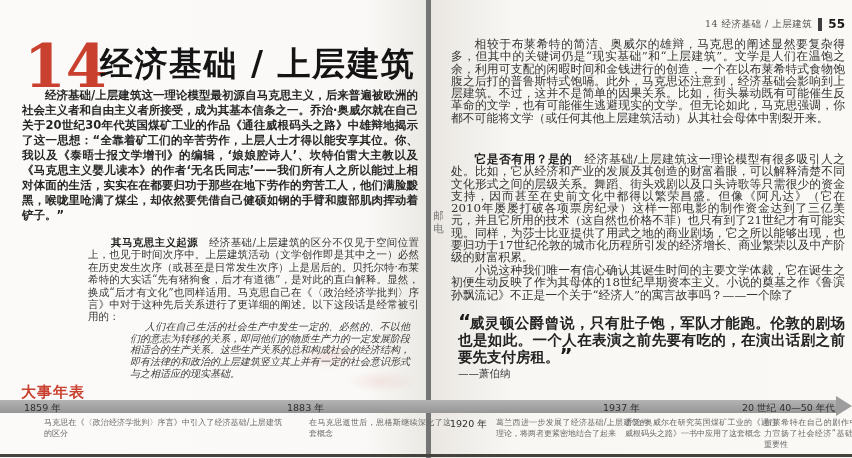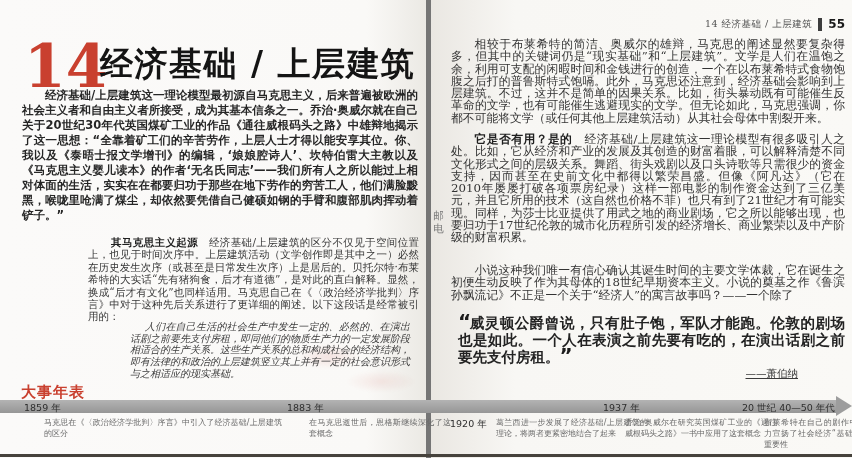--- a/index.html
+++ b/index.html
@@ -31,29 +31,29 @@
   .section{position:absolute;left:88px;top:236px;width:331px;font-family:"DejaVu Serif",serif;
     font-size:10.5px;line-height:12.4px;color:#363636;text-align:justify;text-indent:2.2em;}
   .section-head{font-weight:bold;color:#1f1f1f;}
 
   .bquote{position:absolute;left:130px;top:321px;width:280px;font-family:"DejaVu Serif",serif;
     font-style:italic;font-size:10px;line-height:11.7px;color:#3c3c3c;text-align:justify;text-indent:1.5em;}
 
   .rcol-p{position:absolute;left:451px;width:394px;font-family:"DejaVu Serif",serif;
     font-size:11.8px;line-height:12.3px;color:#333;text-align:justify;text-indent:2em;}
   .p1{top:38px;}
-  .p2{top:133px;}
+  .p2{top:153px;}
   .p3{top:264px;}
   .para-head{font-weight:bold;color:#1f1f1f;}
 
   .pull-quote{position:absolute;left:458px;top:315px;width:387px;font-weight:700;
     font-size:14.5px;line-height:17px;color:#222;text-align:justify;}
   .pq-mark{font-size:20px;line-height:10px;color:#1c1c1c;letter-spacing:-2px;}
-  .pull-quote-attr{position:absolute;left:458px;top:367px;width:387px;text-align:right;
-    padding-right:47px;box-sizing:border-box;font-size:10.5px;color:#3a3a3a;text-decoration:underline;}
+  .pull-quote-attr{position:absolute;left:458px;top:367px;width:387px;
+    padding-right:47px;box-sizing:border-box;font-size:10.5px;color:#3a3a3a;}
 
   .gutter-stamp{position:absolute;left:432px;top:201px;writing-mode:vertical-rl;
     font-family:"DejaVu Serif",serif;font-size:10.5px;letter-spacing:13px;color:#777;}
 
   .timeline-title{position:absolute;left:21px;top:383px;font-weight:800;font-size:15px;
     letter-spacing:1px;color:#c9402f;}
   .band{position:absolute;left:0;top:400px;width:838px;height:13px;
     background:linear-gradient(to bottom,#b3b3b3,#969696);}
   .band-arrow{position:absolute;left:836px;top:396px;width:0;height:0;
     border-left:16px solid #9d9d9d;border-top:10.5px solid transparent;border-bottom:10.5px solid transparent;}
@@ -84,21 +84,21 @@
   <span class="header-page">55</span>
 </div>
 
 <div class="chapter-number">14</div>
 <div class="chapter-title">经济基础 / 上层建筑</div>
 
 <div class="intro">经济基础/上层建筑这一理论模型最初源自马克思主义，后来普遍被欧洲的社会主义者和自由主义者所接受，成为其基本信条之一。乔治·奥威尔就在自己关于20世纪30年代英国煤矿工业的作品《通往威根码头之路》中雄辩地揭示了这一思想：“全靠着矿工们的辛苦劳作，上层人士才得以能安享其位。你、我以及《泰晤士报文学增刊》的编辑，‘娘娘腔诗人’、坎特伯雷大主教以及《马克思主义婴儿读本》的作者‘无名氏同志’——我们所有人之所以能过上相对体面的生活，实实在在都要归功于那些在地下劳作的穷苦工人，他们满脸黢黑，喉咙里呛满了煤尘，却依然要凭借自己健硕如钢的手臂和腹部肌肉挥动着铲子。”</div>
 
 <div class="section"><span class="section-head">其马克思主义起源</span> <span>经济基础/上层建筑的区分不仅见于空间位置上，也见于时间次序中。上层建筑活动（文学创作即是其中之一）必然在历史发生次序（或甚至是日常发生次序）上是居后的。贝托尔特·布莱希特的大实话“先有猪狗食，后才有道德”，是对此的直白解释。显然，换成“后才有文化”也同样适用。马克思自己在《〈政治经济学批判〉序言》中对于这种先后关系进行了更详细的阐述。以下这段话是经常被引用的：</span></div>
 
-<div class="bquote">人们在自己生活的社会生产中发生一定的、必然的、在演出话剧之前要先支付房租，即同他们的物质生产力的一定发展阶段相适合的生产关系。这些生产关系的总和构成社会的经济结构，即有法律的和政治的上层建筑竖立其上并有一定的社会意识形式与之相适应的现实基础。</div>
+<div class="bquote">人们在自己生活的社会生产中发生一定的、必然的、不以他们的意志为转移的关系，即同他们的物质生产力的一定发展阶段相适合的生产关系。这些生产关系的总和构成社会的经济结构，即有法律的和政治的上层建筑竖立其上并有一定的社会意识形式与之相适应的现实基础。</div>
 
 <div class="rcol-p p1">相较于布莱希特的简洁、奥威尔的雄辩，马克思的阐述显然要复杂得多，但其中的关键词仍是“现实基础”和“上层建筑”。文学是人们在温饱之余，利用可支配的闲暇时间和金钱进行的创造，一个在以布莱希特式食物饱腹之后打的普鲁斯特式饱嗝。此外，马克思还注意到，经济基础会影响到上层建筑。不过，这并不是简单的因果关系。比如，街头暴动既有可能催生反革命的文学，也有可能催生逃避现实的文学。但无论如此，马克思强调，你都不可能将文学（或任何其他上层建筑活动）从其社会母体中割裂开来。</div>
 
 <div class="rcol-p p2"><span class="para-head">它是否有用？是的</span> <span>经济基础/上层建筑这一理论模型有很多吸引人之处。比如，它从经济和产业的发展及其创造的财富着眼，可以解释清楚不同文化形式之间的层级关系。舞蹈、街头戏剧以及口头诗歌等只需很少的资金支持，因而甚至在史前文化中都得以繁荣昌盛。但像《阿凡达》（它在2010年屡屡打破各项票房纪录）这样一部电影的制作资金达到了三亿美元，并且它所用的技术（这自然也价格不菲）也只有到了21世纪才有可能实现。同样，为莎士比亚提供了用武之地的商业剧场，它之所以能够出现，也要归功于17世纪伦敦的城市化历程所引发的经济增长、商业繁荣以及中产阶级的财富积累。</span></div>
 
 <div class="rcol-p p3">小说这种我们唯一有信心确认其诞生时间的主要文学体裁，它在诞生之初便生动反映了作为其母体的18世纪早期资本主义。小说的奠基之作《鲁滨孙飘流记》不正是一个关于“经济人”的寓言故事吗？——一个除了</div>
 
 <div class="pull-quote"><span class="pq-mark">“</span><span>威灵顿公爵曾说，只有肚子饱，军队才能跑。伦敦的剧场也是如此。一个人在表演之前先要有吃的，在演出话剧之前要先支付房租。</span><span class="pq-mark">”</span></div>
 <div class="pull-quote-attr">——萧伯纳</div>
 

